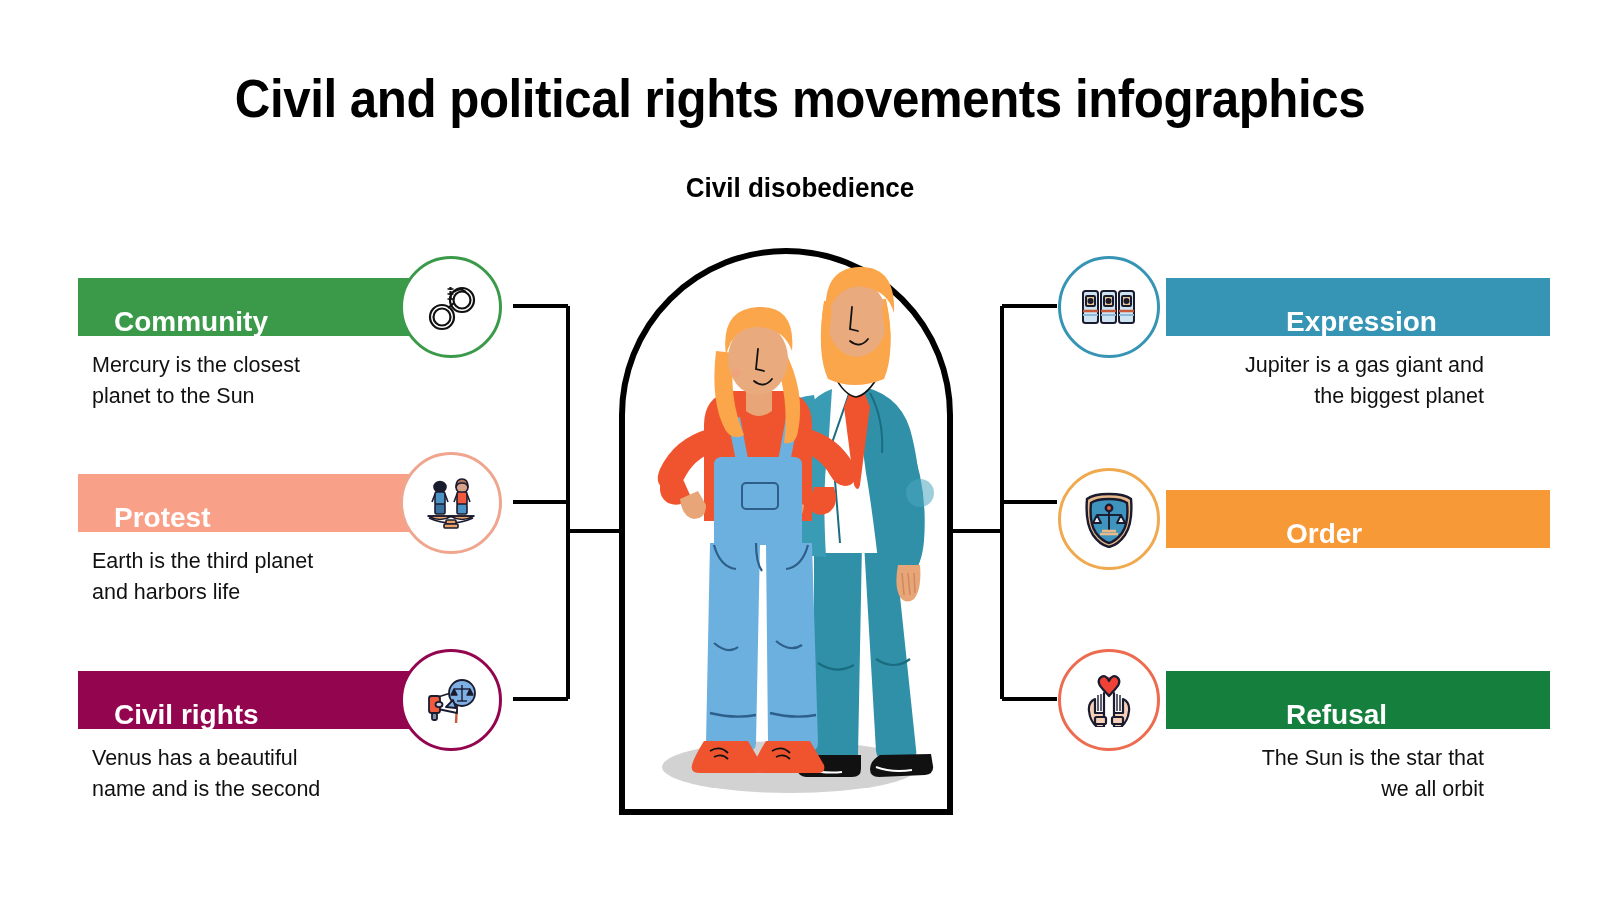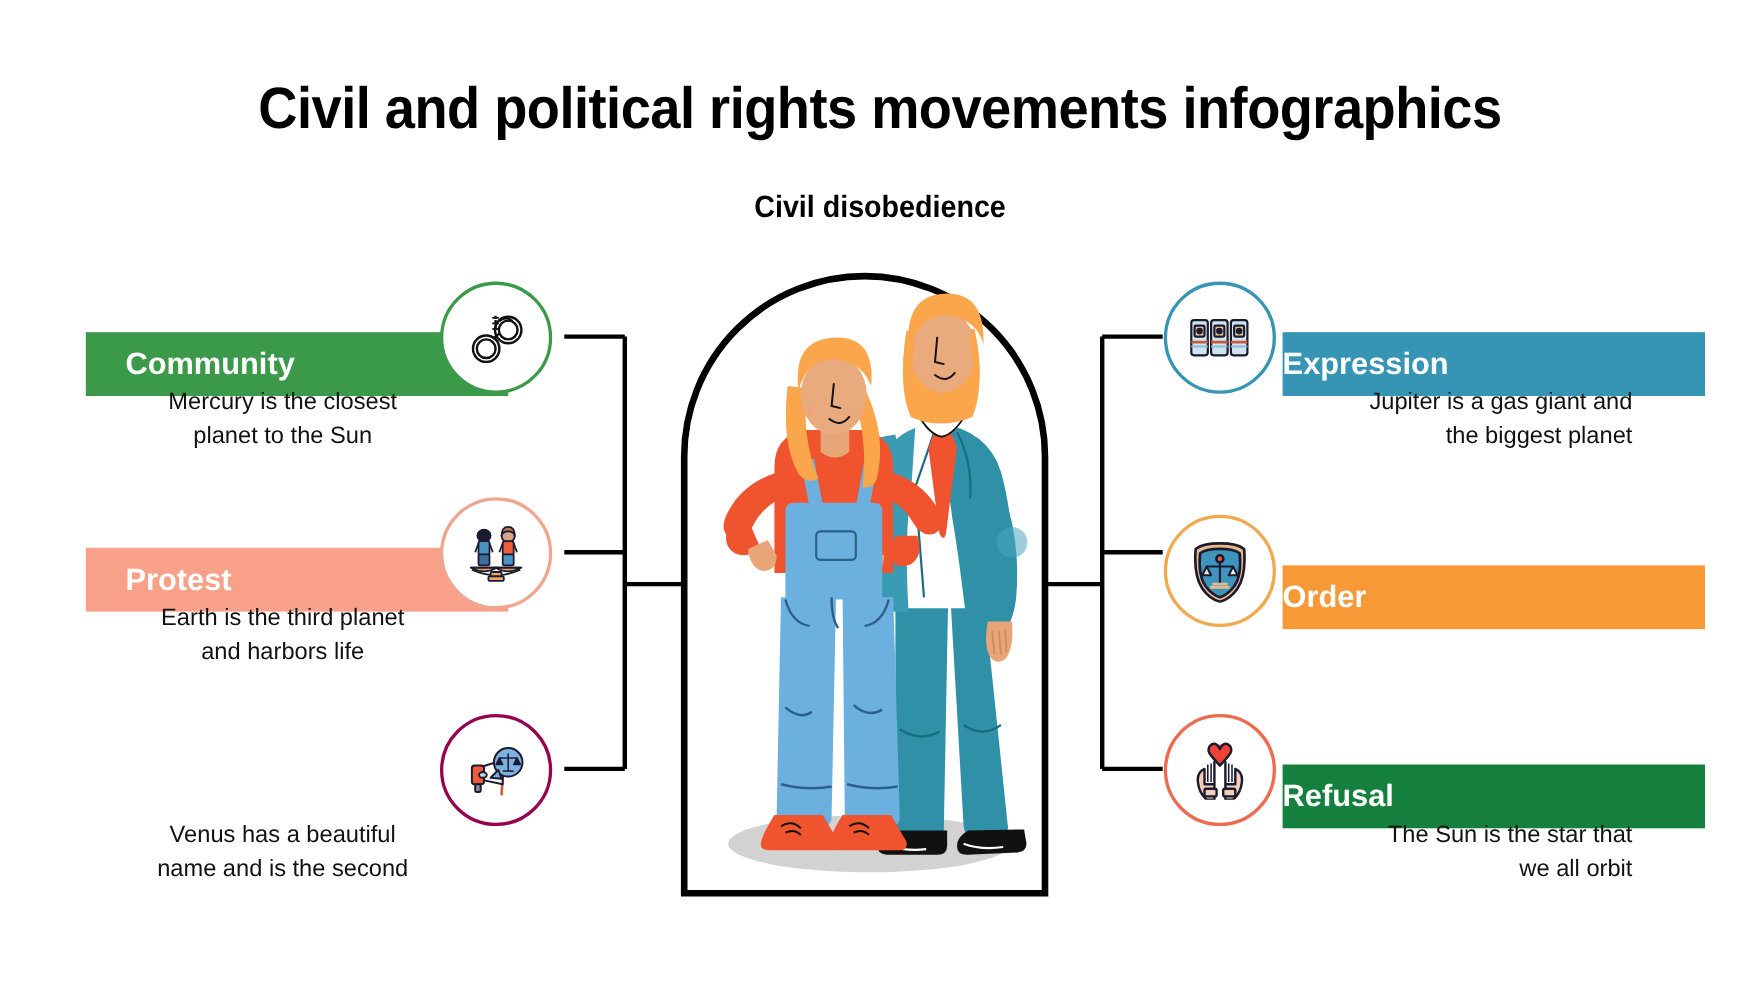--- a/index.html
+++ b/index.html
@@ -30,38 +30,37 @@
     transform:scaleX(0.93);transform-origin:center top;
   }
 
   
   .row{position:absolute;height:200px;}
   .row.left{left:78px;width:470px;}
   .row.right{left:1050px;width:470px;}
 
   .bar{
     position:absolute;top:0;height:58px;
-    display:flex;align-items:center;
+    display:flex;align-items:flex-end;
     box-sizing:border-box;
-    margin-top:24px;
   }
   .row.left .bar{left:0;width:384px;justify-content:flex-start;padding-left:36px;}
-  .row.right .bar{right:-30px;width:384px;justify-content:flex-start;}
+  .row.right .bar{right:-30px;width:384px;justify-content:flex-start;padding-left:120px;}
 
   .bar-label{
     font-size:28px;font-weight:700;color:#ffffff;
     white-space:nowrap;line-height:1;
   }
 
   .desc{
     position:absolute;top:72px;
     font-size:21.5px;line-height:1.42;color:#111111;
     white-space:pre-line;
   }
-  .row.left .desc{left:14px;width:330px;text-align:center;}
+  .row.left .desc{left:14px;width:330px;text-align:left;}
   .row.right .desc{left:104px;width:330px;text-align:right;}
 
   
   .circle{
     position:absolute;top:-22px;
     width:102px;height:102px;border-radius:50%;
     background:#ffffff;
     border:3px solid #000;
     box-sizing:border-box;
     display:flex;align-items:center;justify-content:center;
@@ -262,20 +261,23 @@
 
           <path d="M7 44 q22 10 44 0" fill="none"></path>
           <rect x="24" y="46" width="10" height="4" rx="1" fill="#eaa46a"></rect>
           <rect x="22" y="50" width="14" height="4" rx="1" fill="#eaa46a"></rect>
         </g>
       </svg>
     </div>
   </div>
 
   <div class="row left" style="top:671px;">
+    <div class="bar" style="background:#93054F;">
+      <span class="bar-label">Civil rights</span>
+    </div>
     <div class="desc">Venus has a beautiful
 name and is the second</div>
     <div class="circle" style="border-color:#93054F;">
       <svg width="58" height="58" viewBox="0 0 58 58">
         <g stroke="#1b1b2f" stroke-width="1.8" stroke-linejoin="round">
 
           <path d="M36 16 L34 52" stroke-width="2.4" fill="none" stroke="#c85a3a"></path>
 
           <path d="M16 26 L35 20 L35 42 L16 38 Z" fill="#ffffff"></path>
 

